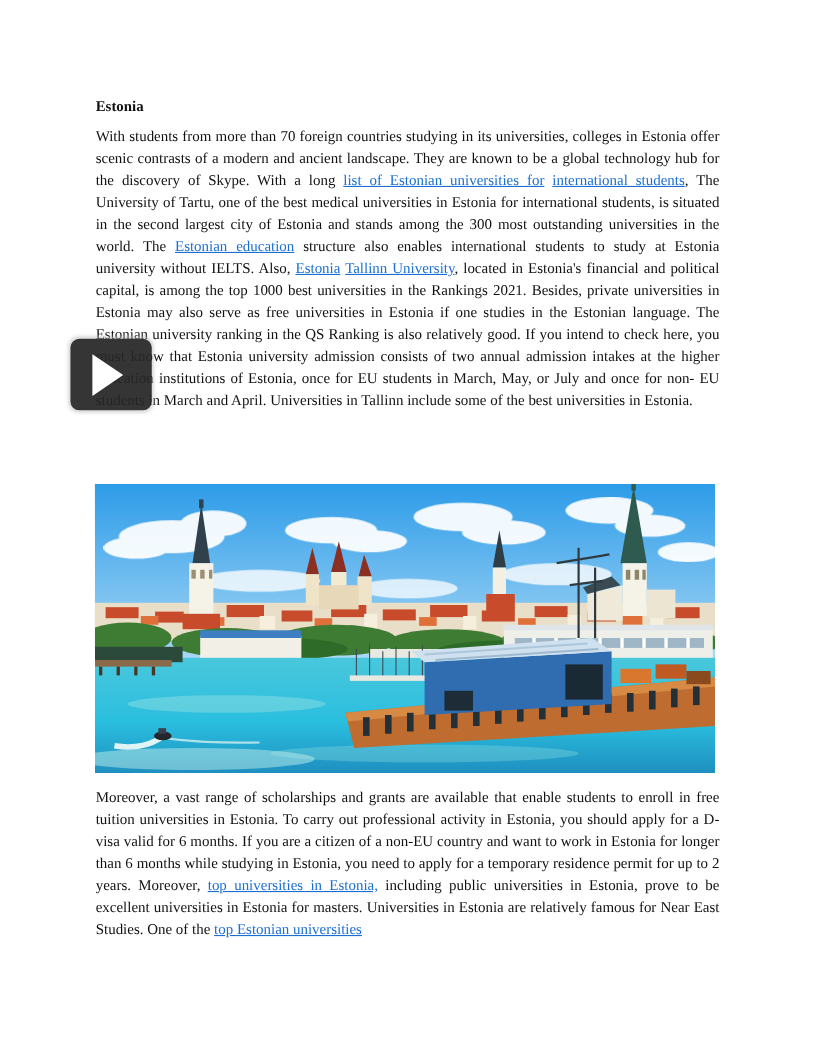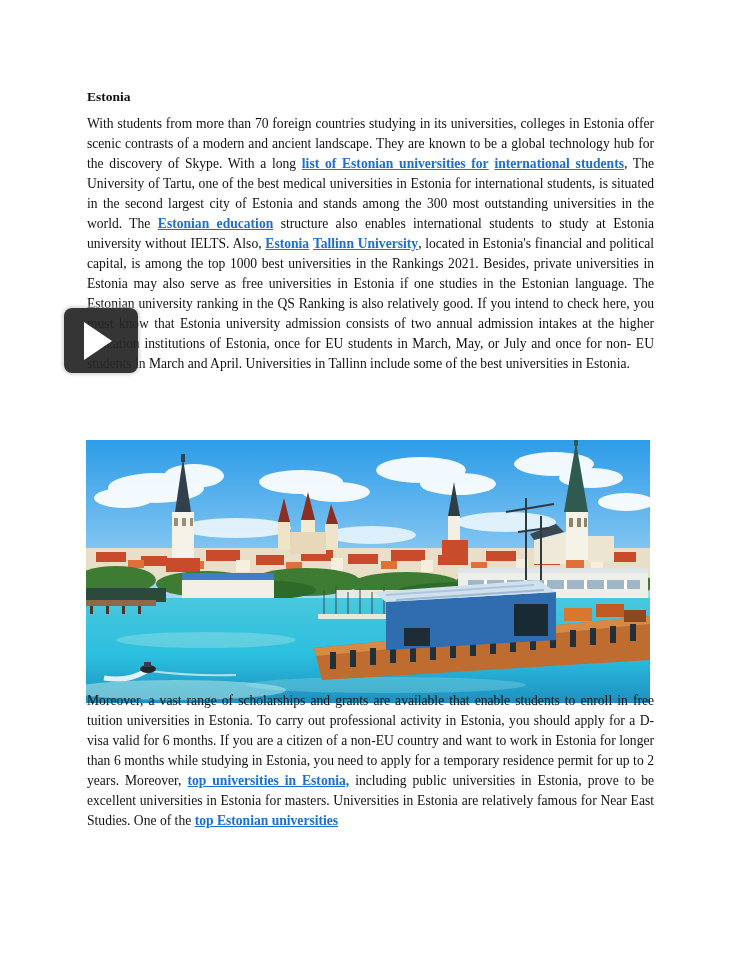--- a/index.html
+++ b/index.html
@@ -19,25 +19,25 @@
   .doc-heading{
     position:absolute;left:87px;top:89px;width:567px;
     font-size:13.5px;font-weight:bold;line-height:16px;
   }
   .para{
     position:absolute;left:87px;width:567px;
     font-size:13.6px;line-height:20px;
     text-align:justify;
   }
   #para1{top:114px;}
-  #para2{top:691px;}
+  #para2{top:715px;}
   .run-p{font-weight:normal;}
   .run-b{font-weight:normal;}
   .run-l{
-    font-weight:bold;color:var(--link);
+    font-weight:normal;color:var(--link);
     text-decoration:underline;cursor:pointer;
   }
   
   .play-overlay{
     position:absolute;left:64px;top:308px;width:74px;height:65px;
     background:rgba(38,38,38,0.93);
     border-radius:8px;
     box-shadow:0 0 3px 2px rgba(190,190,190,0.55);
     z-index:6;cursor:pointer;
   }

